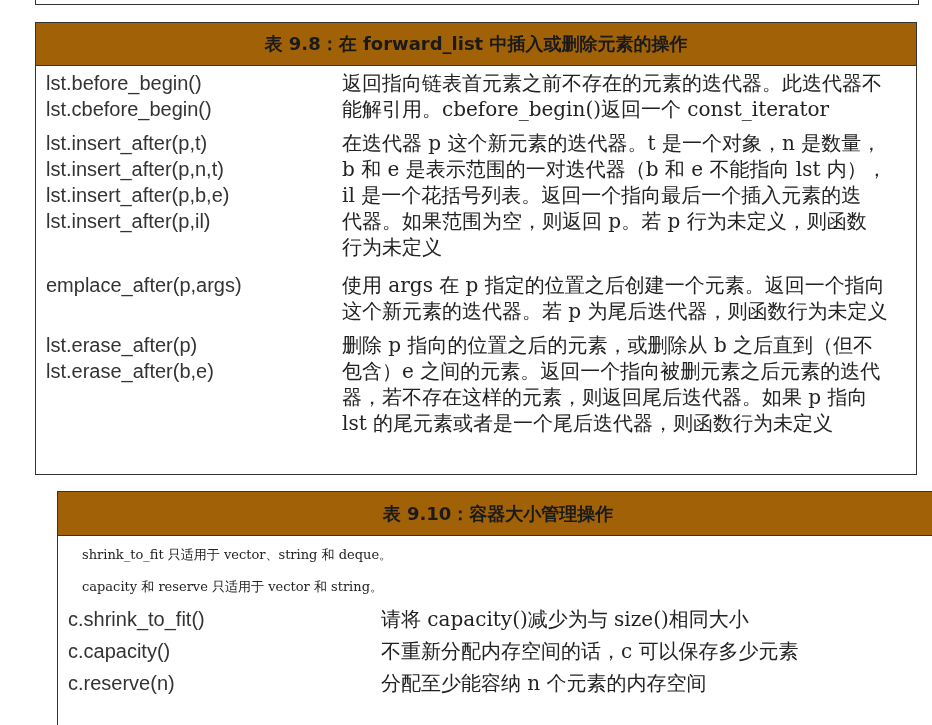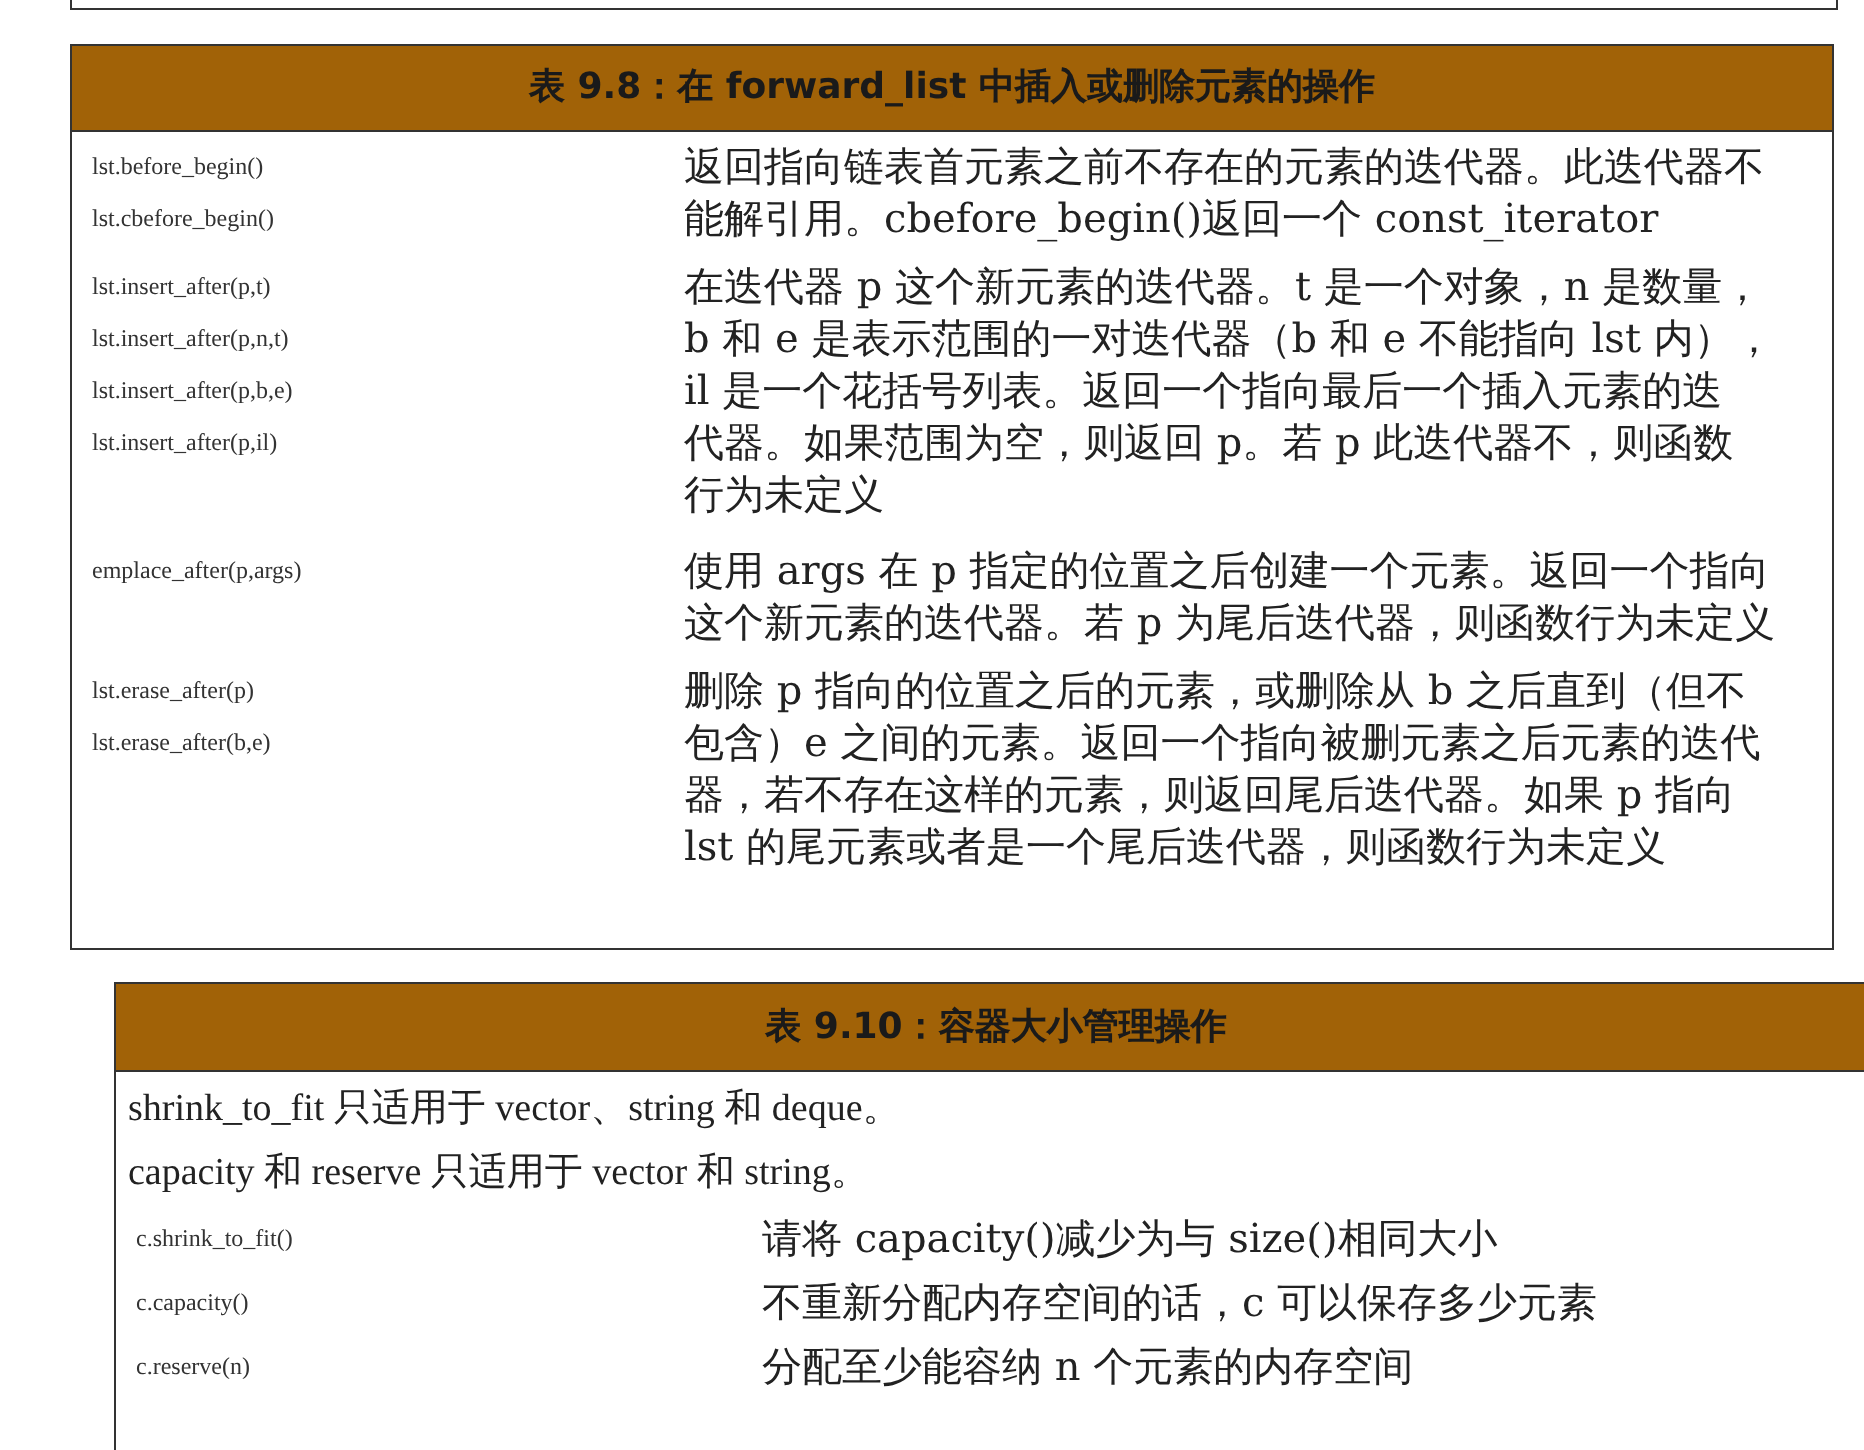--- a/index.html
+++ b/index.html
@@ -9,24 +9,24 @@
               border:1.5px solid #333; border-top:none; }
   .tbl { position:absolute; left:35px; width:882px; border:1.5px solid #333; box-sizing:border-box; }
   .t98 { top:22px; height:453px; }
   .t910 { top:491px; height:263px; border-right:1.5px solid #555;margin-left:22px; }
   .thead { background:#a16207; border-bottom:1.5px solid #333; text-align:center;
            font-family:"DejaVu Sans", sans-serif; font-weight:bold; font-size:18px;
            color:#1a1a1a; }
   .t98 .thead { height:42px; line-height:42px; }
   .t910 .thead { height:43px; line-height:43px; }
   .row { position:relative; }
-  .c1 { position:absolute; left:10px; font-family:Liberation Serif, serif; font-size:12px; color:#333; }
+  .c1 { position:absolute; left:10px; font-family:Liberation Sans, sans-serif; font-size:20px; color:#333; }
   .c2 { position:absolute; left:306px; width:566px; font-size:20px; color:#222; }
   .line { height:26px; line-height:26px; white-space:nowrap; }
-  .full { position:absolute; left:6px; font-size:19px; white-space:nowrap;font-family:Liberation Serif, serif; }
+  .full { position:absolute; left:24px; font-size:13px; white-space:nowrap; }
   .t910 .c2 { left:323px; }
 </style>
 </head>
 <body>
 
 <div class="prev-box"></div>
 
 <div class="tbl t98">
   <div class="thead">表 9.8：在 forward_list 中插入或删除元素的操作</div>
 
@@ -45,21 +45,21 @@
     <div class="c1">
       <div class="line">lst.insert_after(p,t)</div>
       <div class="line">lst.insert_after(p,n,t)</div>
       <div class="line">lst.insert_after(p,b,e)</div>
       <div class="line">lst.insert_after(p,il)</div>
     </div>
     <div class="c2">
       <div class="line">在迭代器 p 这个新元素的迭代器。t 是一个对象，n 是数量，</div>
       <div class="line">b 和 e 是表示范围的一对迭代器（b 和 e 不能指向 lst 内），</div>
       <div class="line">il 是一个花括号列表。返回一个指向最后一个插入元素的迭</div>
-      <div class="line">代器。如果范围为空，则返回 p。若 p 此迭代器不，则函数</div>
+      <div class="line">代器。如果范围为空，则返回 p。若 p 行为未定义，则函数</div>
       <div class="line">行为未定义</div>
     </div>
   </div>
 
   <div class="row" style="top:12px;height:56px;">
     <div class="c1">
       <div class="line">emplace_after(p,args)</div>
     </div>
     <div class="c2">
       <div class="line">使用 args 在 p 指定的位置之后创建一个元素。返回一个指向</div>

